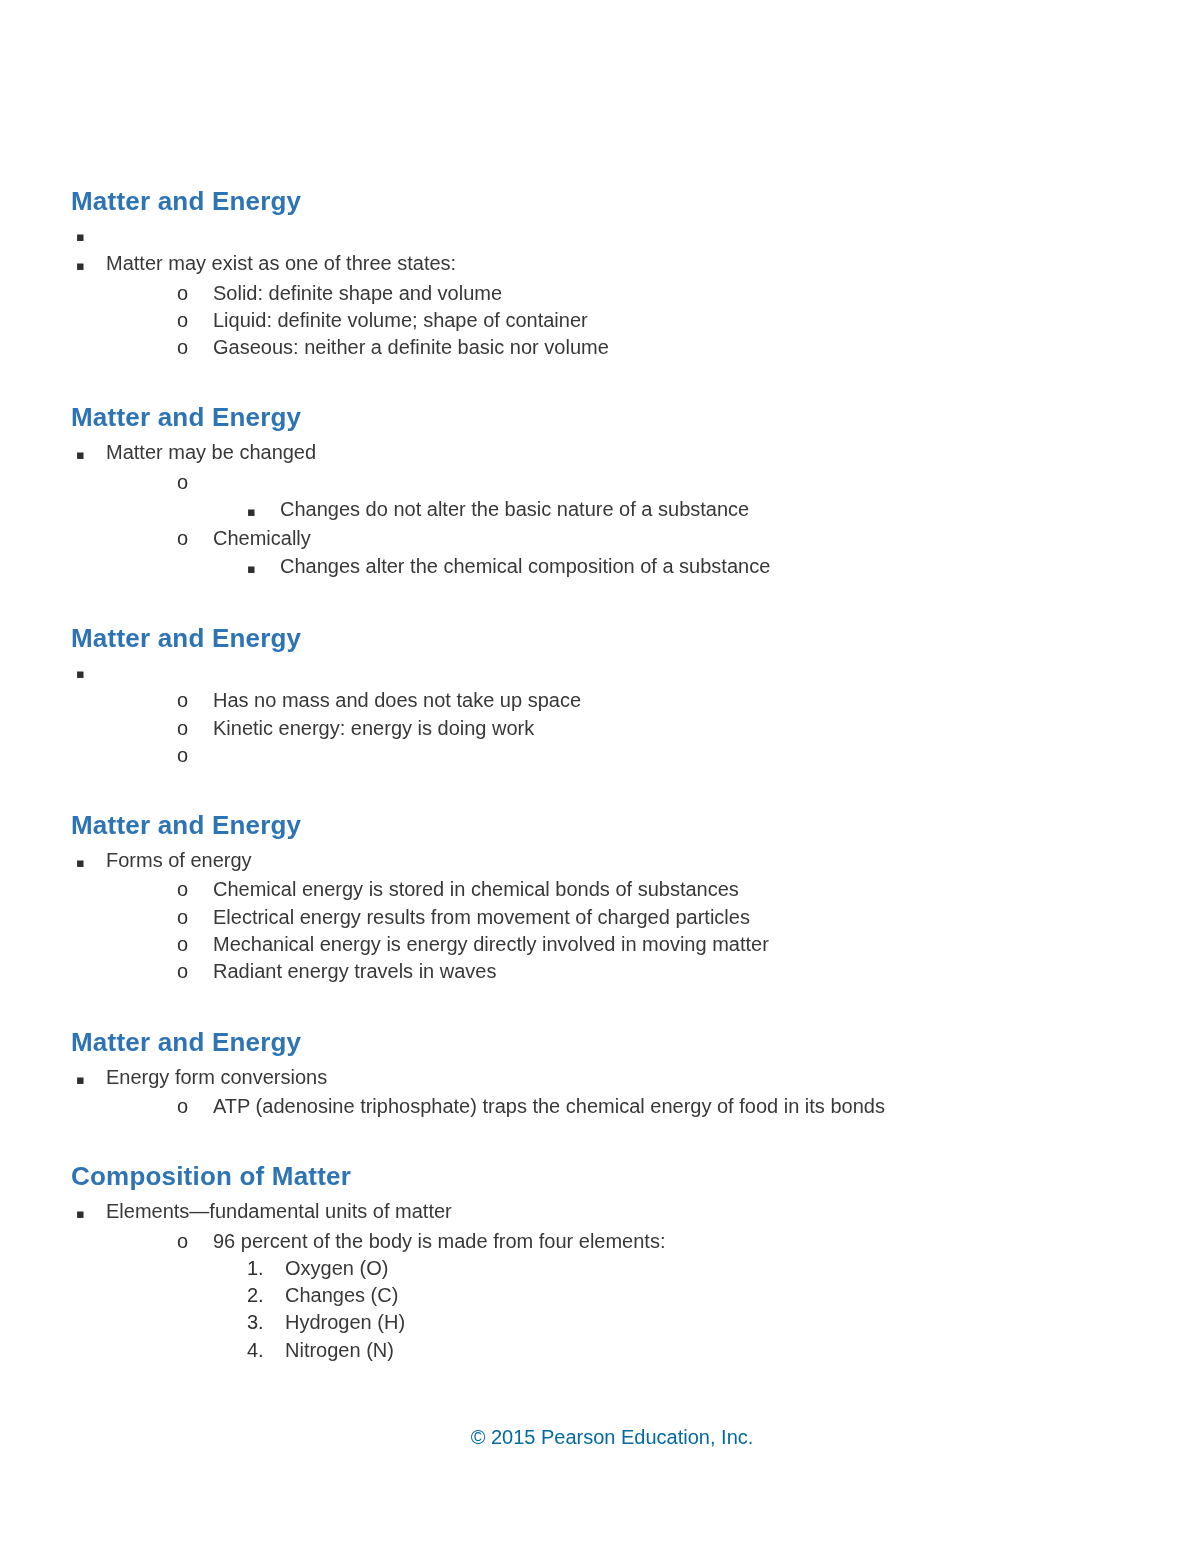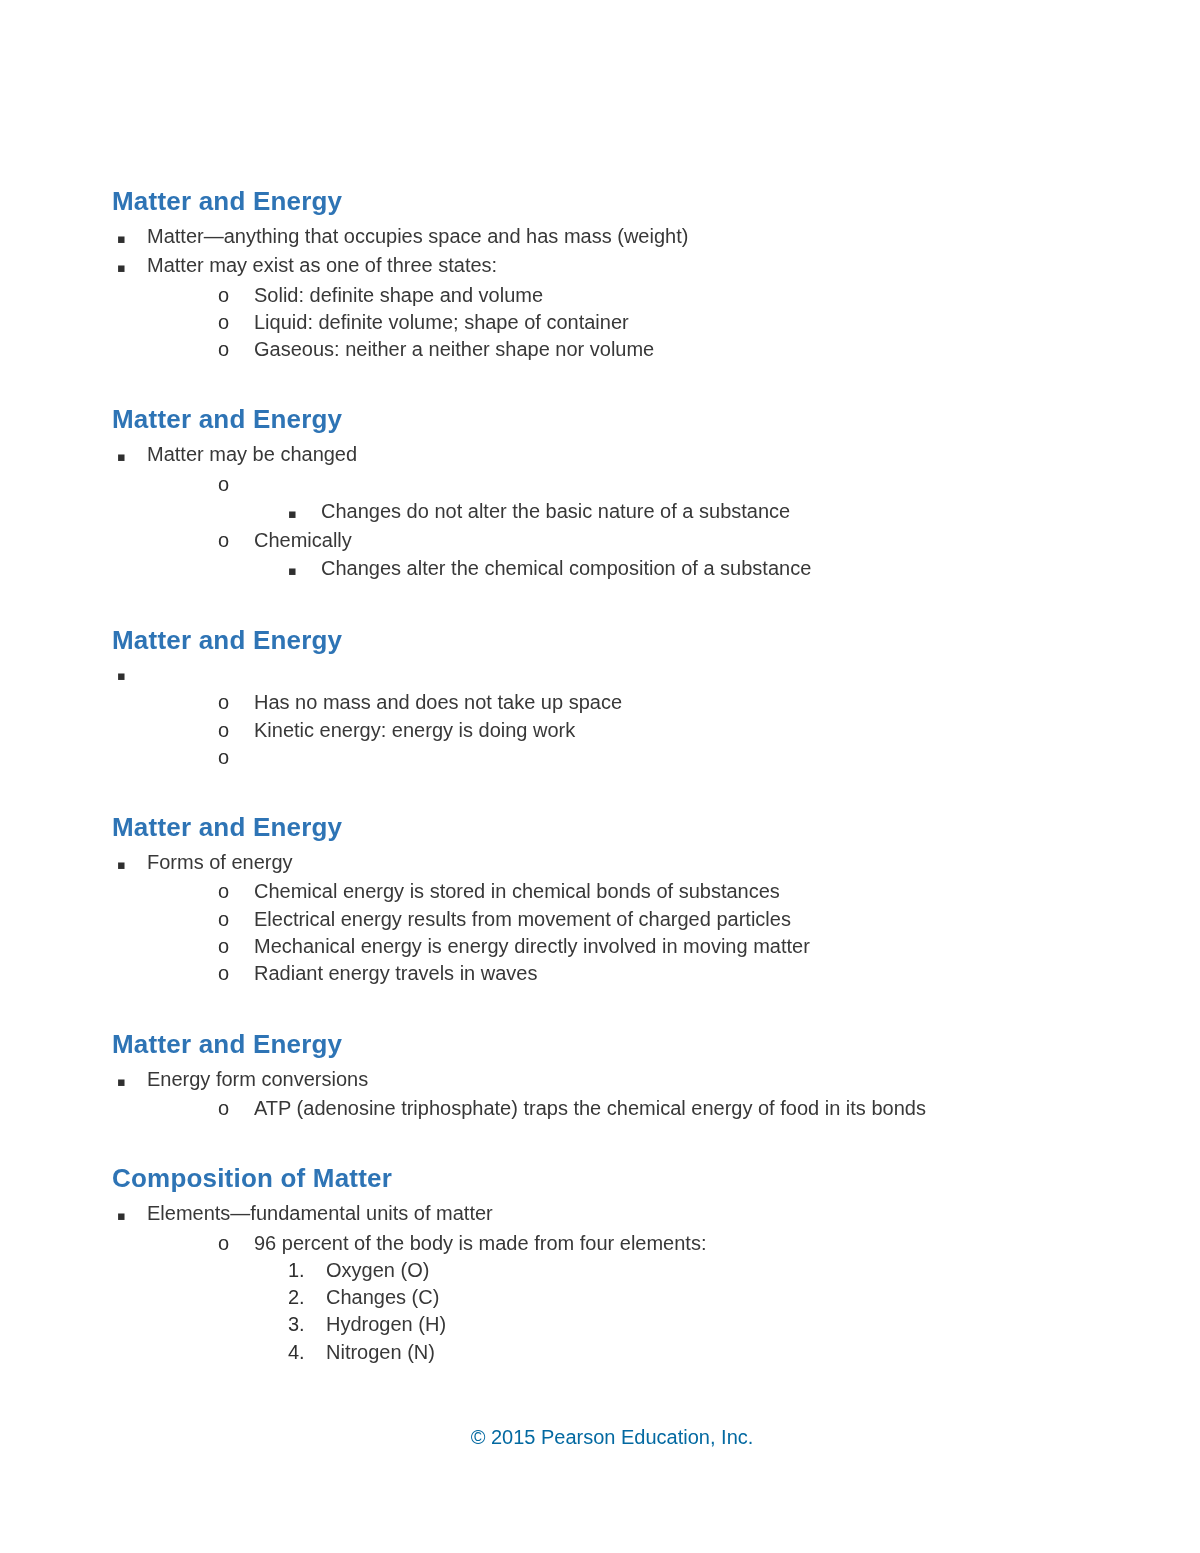--- a/index.html
+++ b/index.html
@@ -6,21 +6,21 @@
     margin: 0;
     padding: 0;
     background: #ffffff;
   }
   .page {
     position: relative;
     width: 1200px;
     height: 1553px;
     background: #ffffff;
     box-sizing: border-box;
-    padding: 186px 0 0 112px;
+    padding: 186px 0 0 71px;
     font-family: "Liberation Sans", "DejaVu Sans", sans-serif;
     color: #383838;
     overflow: hidden;
   }
   .content {
     width: 920px;
   }
   .section {
     margin: 0 0 41px 0;
   }
@@ -78,37 +78,36 @@
 <body>
 
 <div class="page">
   <div class="content">
 
     <div class="section">
       <h2 class="section-title">Matter and Energy</h2>
       <div class="items">
         <div class="item lvl1">
             <span class="marker m-square">▪</span>
-            <span class="item-text">Matter—anything that occupies space and has mass (weight)</span>
           </div>
         <div class="item lvl1">
             <span class="marker m-square">▪</span>
             <span class="item-text">Matter may exist as one of three states:</span>
           </div>
         <div class="item lvl2">
             <span class="marker m-circle">o</span>
             <span class="item-text">Solid: definite shape and volume</span>
           </div>
         <div class="item lvl2">
             <span class="marker m-circle">o</span>
             <span class="item-text">Liquid: definite volume; shape of container</span>
           </div>
         <div class="item lvl2">
             <span class="marker m-circle">o</span>
-            <span class="item-text">Gaseous: neither a neither shape nor volume</span>
+            <span class="item-text">Gaseous: neither a definite basic nor volume</span>
           </div>
       </div>
     </div>
 
     <div class="section">
       <h2 class="section-title">Matter and Energy</h2>
       <div class="items">
         <div class="item lvl1">
             <span class="marker m-square">▪</span>
             <span class="item-text">Matter may be changed</span>

